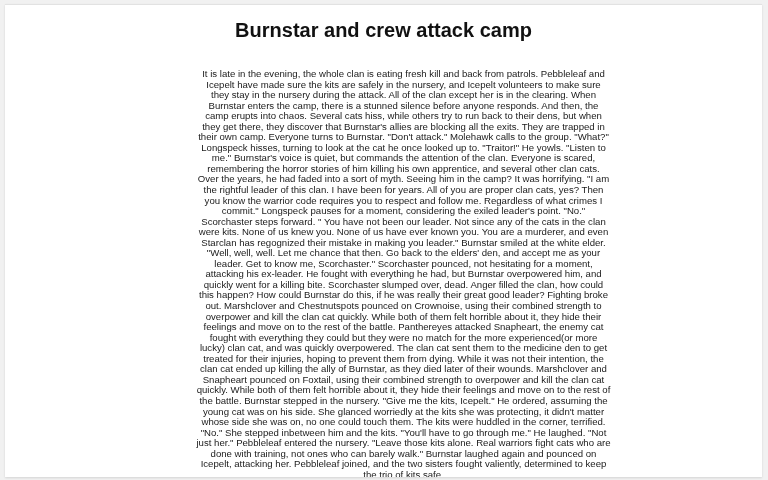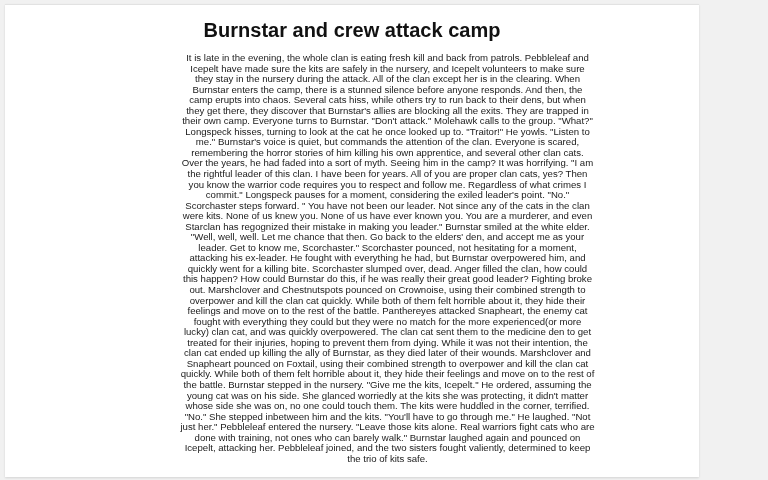--- a/index.html
+++ b/index.html
@@ -7,21 +7,21 @@
       padding: 0;
       width: 768px;
       height: 480px;
       overflow: hidden;
       background: #f1f1f1;
     }
     .card {
       position: absolute;
       left: 5px;
       top: 4px;
-      width: 694px;
+      width: 757px;
       height: 472px;
       background: #ffffff;
       border-top: 1px solid #e2e2e2;
       box-shadow: 0 1px 2px rgba(0,0,0,0.12);
       overflow: hidden;
     }
     .title {
       position: absolute;
       left: 0;
       right: 0;
@@ -32,21 +32,21 @@
       font-weight: bold;
       font-size: 20px;
       line-height: 24px;
       color: #111111;
     }
     .body-text {
       position: absolute;
       left: 175px;
       width: 415px;
       top: 48px;
-      margin: 0;
+      margin: 16px;
       text-align: center;
       font-family: "Liberation Sans", sans-serif;
       font-size: 9.6px;
       line-height: 10.55px;
       color: #1a1a1a;
     }
   </style>
 </head>
 <body>
 

